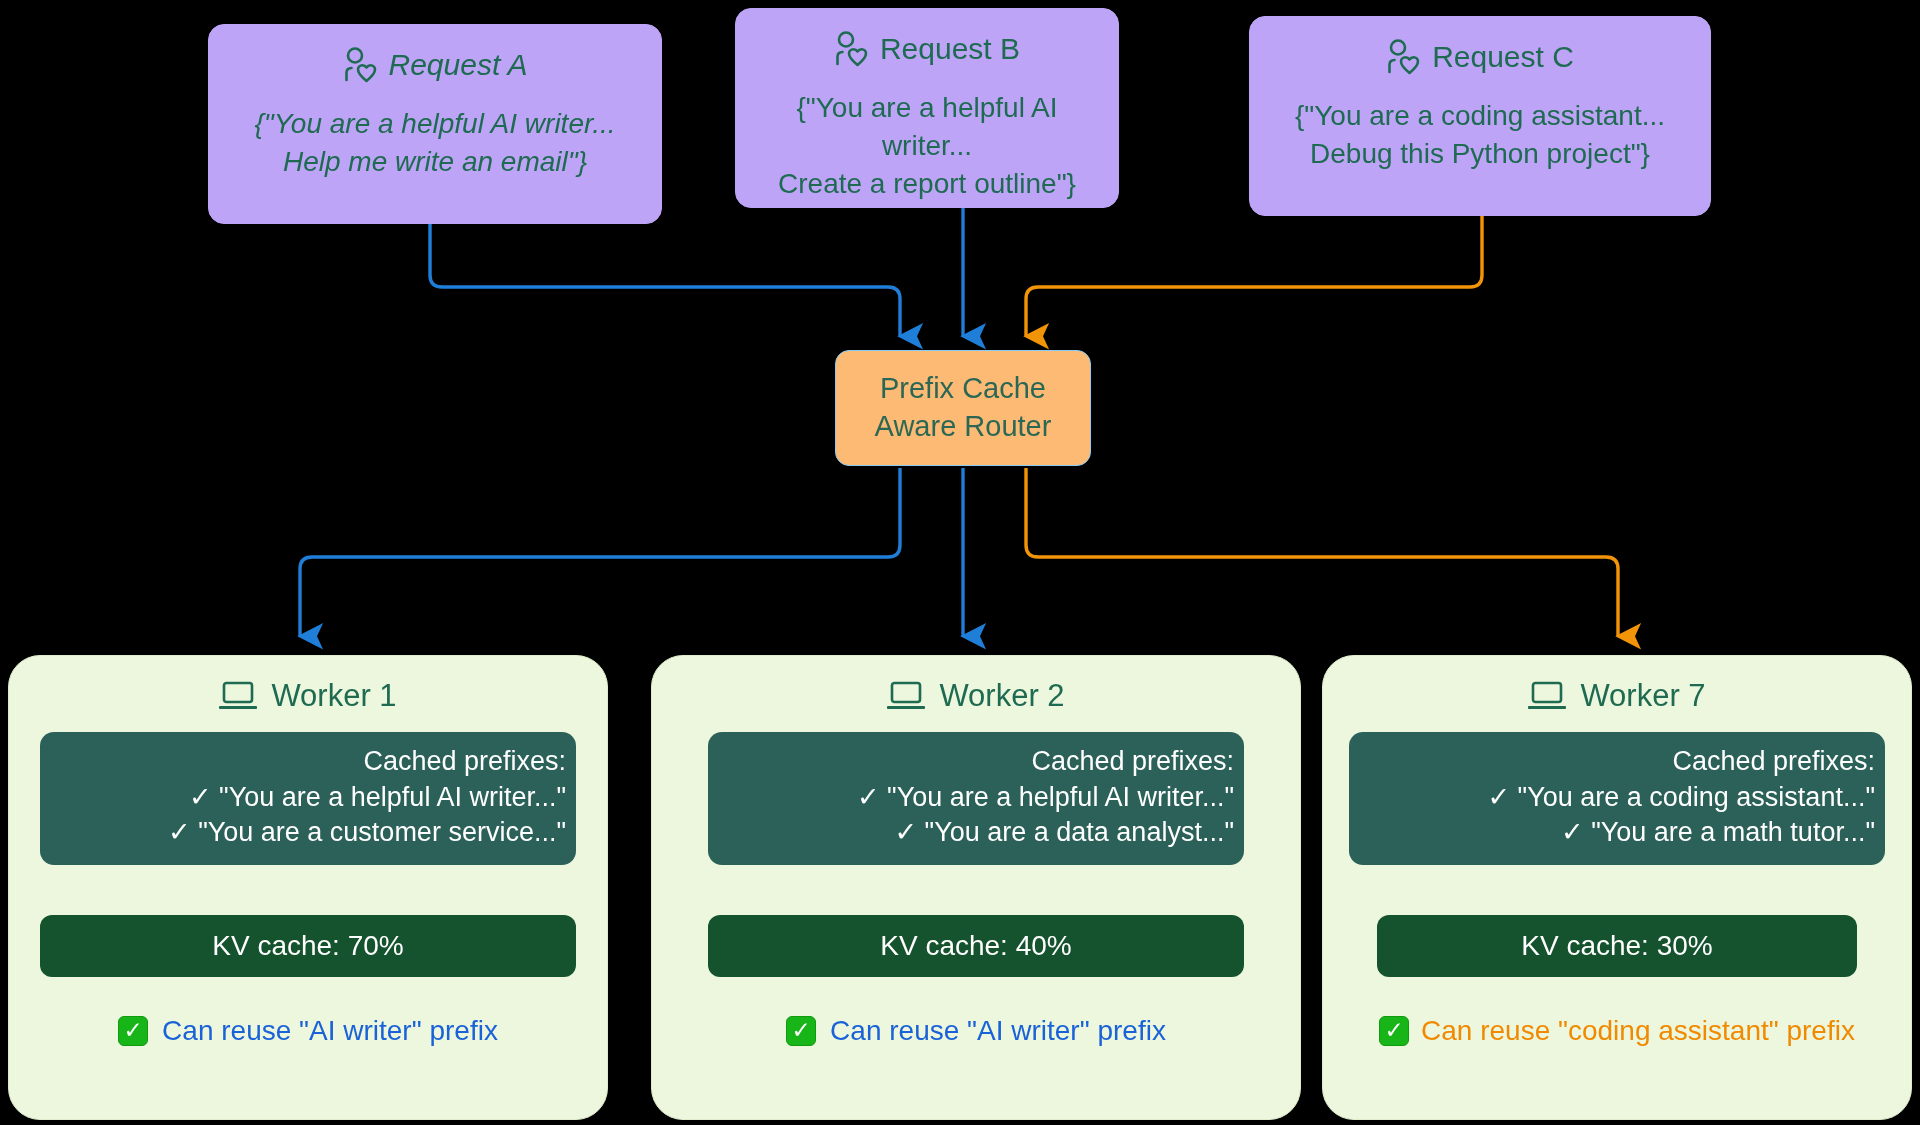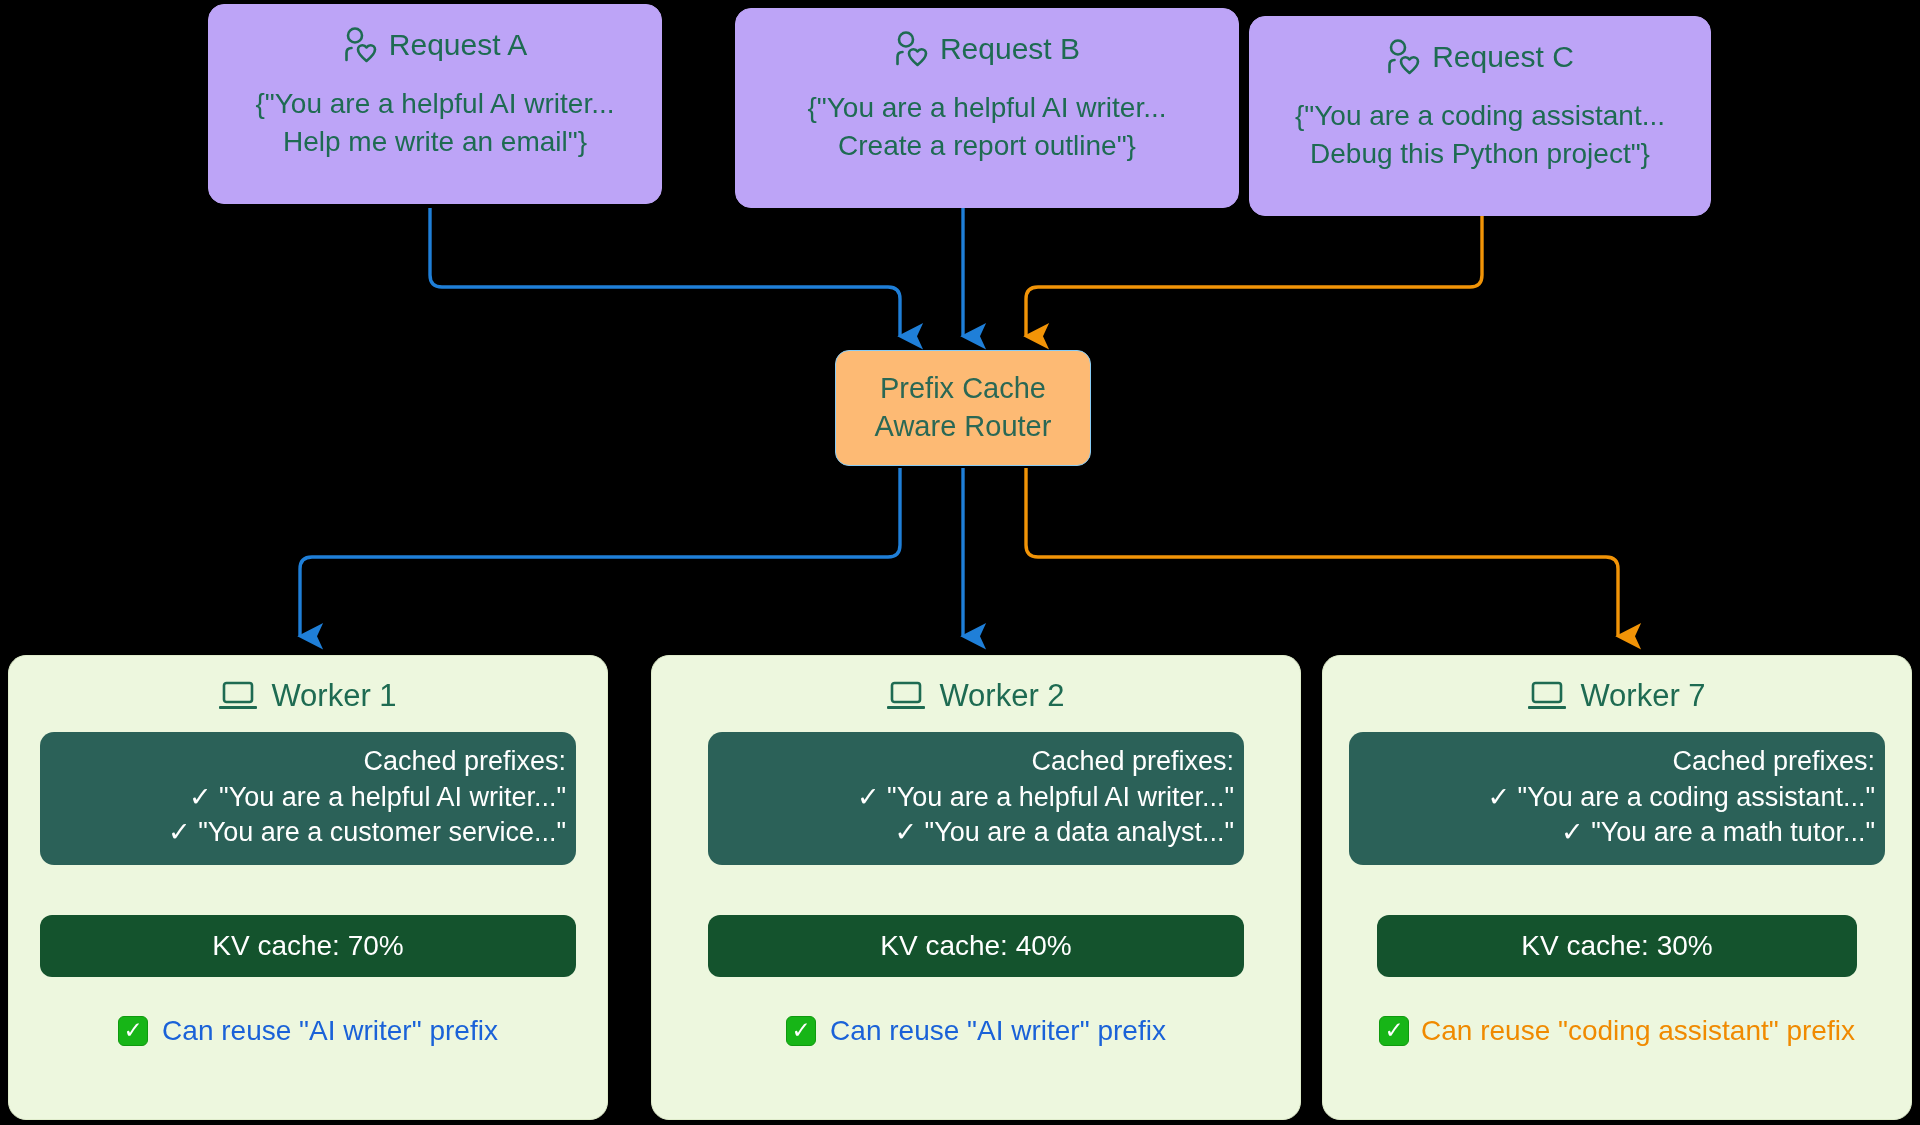--- a/index.html
+++ b/index.html
@@ -73,21 +73,21 @@
     z-index: 2;
   }
 
   
   .worker-card {
     position: absolute;
     top: 655px;
     height: 465px;
     background: #edf7de;
     border: 1px solid #dfeccb;
-    border-radius: 18px;
+    border-radius: 32px;
     z-index: 2;
     padding: 22px 0 0 0;
   }
   .worker-head {
     display: flex;
     align-items: center;
     justify-content: center;
     gap: 14px;
     font-size: 31px;
     color: #1e6b52;
@@ -159,38 +159,38 @@
 
     <path d="M 1482,208 L 1482,275 Q 1482,287 1470,287 L 1038,287 Q 1026,287 1026,299 L 1026,336" fill="none" stroke="#f29407" stroke-width="3.4" marker-end="url(#ahOrange)"></path>
 
     <path d="M 900,468 L 900,545 Q 900,557 888,557 L 312,557 Q 300,557 300,569 L 300,636" fill="none" stroke="#1f7fd8" stroke-width="3.4" marker-end="url(#ahBlue)"></path>
 
     <path d="M 963,468 L 963,636" fill="none" stroke="#1f7fd8" stroke-width="3.4" marker-end="url(#ahBlue)"></path>
 
     <path d="M 1026,468 L 1026,545 Q 1026,557 1038,557 L 1606,557 Q 1618,557 1618,569 L 1618,636" fill="none" stroke="#f29407" stroke-width="3.4" marker-end="url(#ahOrange)"></path>
   </svg>
 
-  <div class="request-card" style="left:208px; top:4px; width:454px; height:200px;">
+  <div class="request-card" style="left:208px; top:24px; width:454px; height:200px;font-style:italic;">
     <div class="req-head">
       <span>
         <svg class="person-icon" viewBox="0 0 34 36">
           <circle cx="12" cy="8.5" r="7" fill="none" stroke="#1e6b52" stroke-width="2.6"></circle>
           <path d="M3.5,33 L3.5,26 Q3.5,21 8.5,21" fill="none" stroke="#1e6b52" stroke-width="2.6" stroke-linecap="round"></path>
           <path d="M23.5,34 C16.5,28.4 15,25.4 15,22.6 C15,19.9 17.1,18.2 19.4,18.2
                    C21,18.2 22.6,19.1 23.5,20.4 C24.4,19.1 26,18.2 27.6,18.2
                    C29.9,18.2 32,19.9 32,22.6 C32,25.4 30.5,28.4 23.5,34 Z" fill="none" stroke="#1e6b52" stroke-width="2.6" stroke-linejoin="round"></path>
         </svg>
       </span>
       <span class="label">Request A</span>
     </div>
     <div class="req-body">{"You are a helpful AI writer...
 Help me write an email"}</div>
   </div>
 
-  <div class="request-card" style="left:735px; top:8px; width:504px; height:200px;">
+  <div class="request-card" style="left:735px; top:8px; width:384px; height:200px;">
     <div class="req-head">
       <span>
         <svg class="person-icon" viewBox="0 0 34 36">
           <circle cx="12" cy="8.5" r="7" fill="none" stroke="#1e6b52" stroke-width="2.6"></circle>
           <path d="M3.5,33 L3.5,26 Q3.5,21 8.5,21" fill="none" stroke="#1e6b52" stroke-width="2.6" stroke-linecap="round"></path>
           <path d="M23.5,34 C16.5,28.4 15,25.4 15,22.6 C15,19.9 17.1,18.2 19.4,18.2
                    C21,18.2 22.6,19.1 23.5,20.4 C24.4,19.1 26,18.2 27.6,18.2
                    C29.9,18.2 32,19.9 32,22.6 C32,25.4 30.5,28.4 23.5,34 Z" fill="none" stroke="#1e6b52" stroke-width="2.6" stroke-linejoin="round"></path>
         </svg>
       </span>

